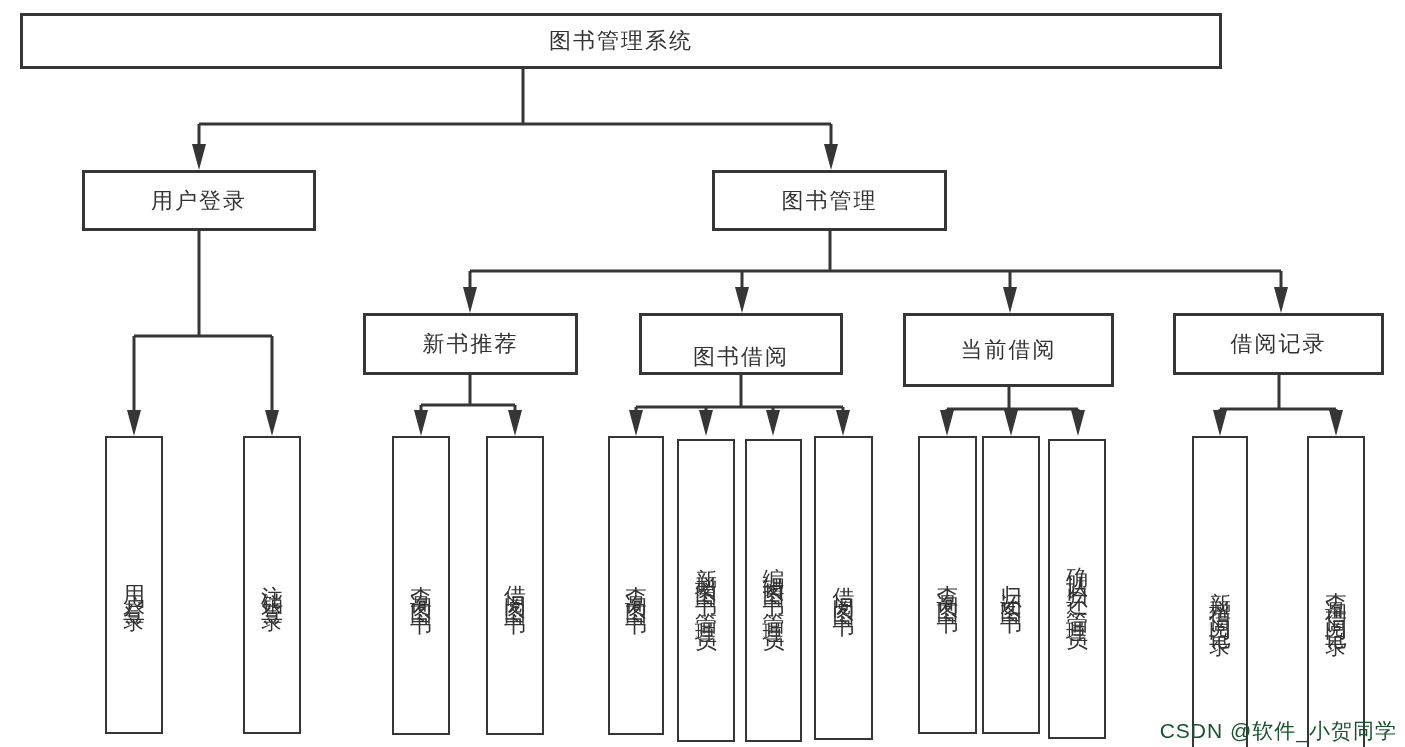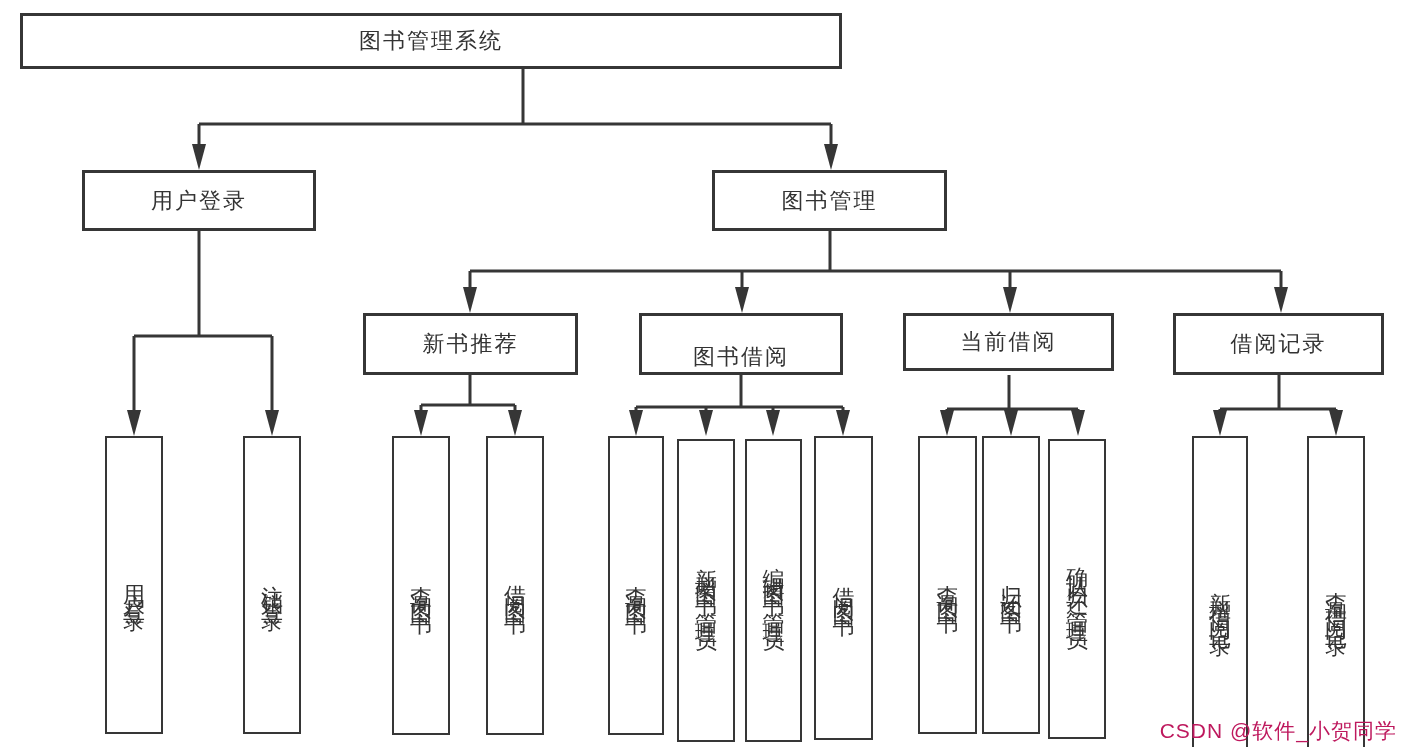--- a/index.html
+++ b/index.html
@@ -37,21 +37,21 @@
     font-size:22px;
     letter-spacing:9px;
     line-height:1;
     white-space:nowrap;
   }
   .watermark{
     position:absolute;
     right:8px;
     bottom:2px;
     font-size:21px;
-    color:#be185d;
+    color:#14532d;
     letter-spacing:1px;
     z-index:3;
   }
 </style>
 </head>
 <body>
 
 <div class="stage">
 
   <svg class="lines" width="1405" height="747" viewBox="0 0 1405 747">
@@ -87,38 +87,38 @@
       <polygon points="766,410 780,410 773,436"></polygon>
       <polygon points="836,410 850,410 843,436"></polygon>
       <polygon points="940,410 954,410 947,436"></polygon>
       <polygon points="1004,410 1018,410 1011,436"></polygon>
       <polygon points="1071,410 1085,410 1078,436"></polygon>
       <polygon points="1213,410 1227,410 1220,436"></polygon>
       <polygon points="1329,410 1343,410 1336,436"></polygon>
     </g>
   </svg>
 
-  <div class="node hnode" style="left:20px;top:13px;width:822px;height:56px;">
+  <div class="node hnode" style="left:20px;top:13px;width:1202px;height:56px;">
     <span class="lbl">图书管理系统</span>
   </div>
 
   <div class="node hnode" style="left:82px;top:170px;width:234px;height:61px;">
     <span class="lbl">用户登录</span>
   </div>
   <div class="node hnode" style="left:712px;top:170px;width:235px;height:61px;">
     <span class="lbl">图书管理</span>
   </div>
 
   <div class="node hnode" style="left:363px;top:313px;width:215px;height:62px;">
     <span class="lbl">新书推荐</span>
   </div>
   <div class="node hnode" style="left:639px;top:313px;width:204px;height:62px;align-items:flex-end;">
     <span class="lbl">图书借阅</span>
   </div>
-  <div class="node hnode" style="left:903px;top:313px;width:211px;height:58px;">
+  <div class="node hnode" style="left:903px;top:313px;width:211px;height:74px;">
     <span class="lbl">当前借阅</span>
   </div>
   <div class="node hnode" style="left:1173px;top:313px;width:211px;height:62px;">
     <span class="lbl">借阅记录</span>
   </div>
 
   <div class="node vnode" style="left:105px;top:436px;width:58px;height:298px;">
     <span class="lbl">用户登录</span>
   </div>
   <div class="node vnode" style="left:243px;top:436px;width:58px;height:298px;">

